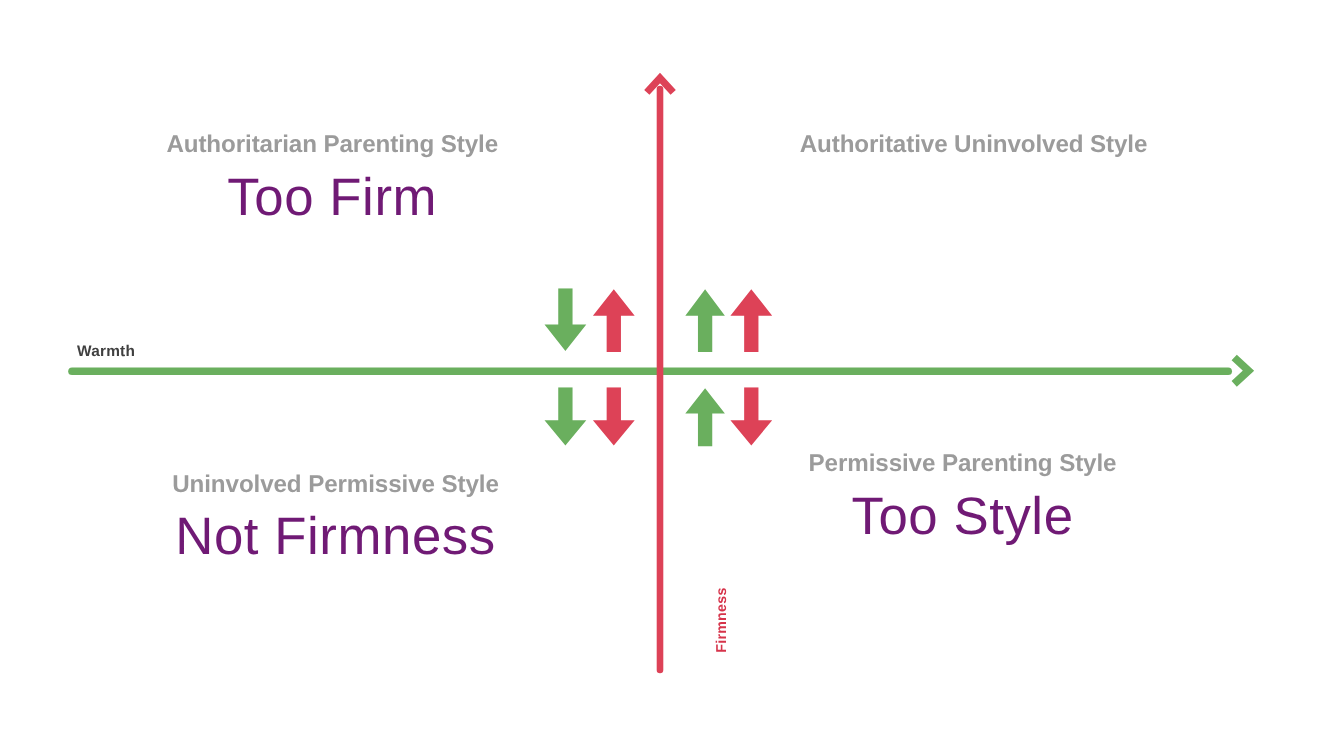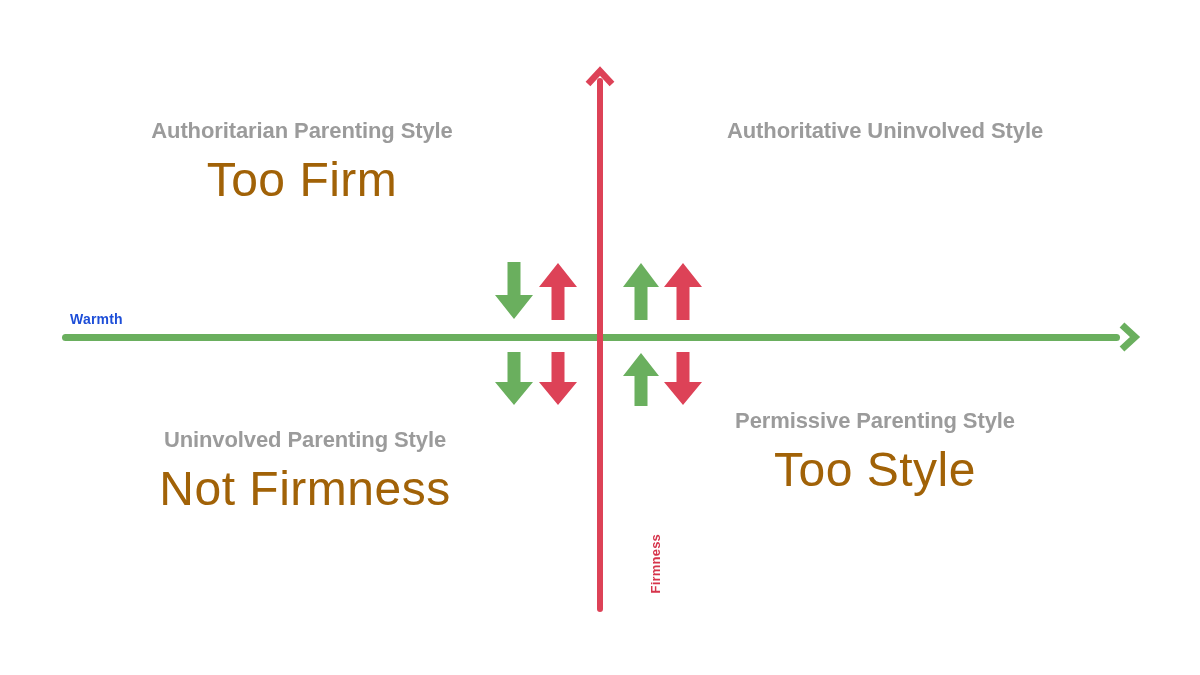--- a/index.html
+++ b/index.html
@@ -50,21 +50,21 @@
     height: 34px;
   }
 
   
   .label-warmth {
     position: absolute;
     left: 70px;
     top: 311px;
     font-size: 14px;
     font-weight: bold;
-    color: #1d4ed8;
+    color: #404040;
     letter-spacing: 0.2px;
     white-space: nowrap;
   }
   .label-firmness {
     position: absolute;
     left: 528px;
     top: 534px;
     width: 120px;
     text-align: right;
     font-size: 13px;
@@ -85,21 +85,21 @@
   .quad-sub {
     font-size: 22px;
     font-weight: bold;
     color: #9b9b9b;
     letter-spacing: -0.1px;
     white-space: nowrap;
   }
   .quad-title {
     font-size: 48px;
     font-weight: 300;
-    color: #a16207;
+    color: #701a75;
     letter-spacing: 0.5px;
     margin-top: 8px;
     white-space: nowrap;
   }
   #quad-tl { left: 42px;  top: 118px; }
   #quad-tr { left: 625px; top: 118px; }
   #quad-bl { left: 45px;  top: 427px; }
   #quad-br { left: 615px; top: 408px; }
 
   
@@ -129,21 +129,21 @@
   <div class="quad" id="quad-tl">
     <div class="quad-sub">Authoritarian Parenting Style</div>
     <div class="quad-title">Too Firm</div>
   </div>
 
   <div class="quad" id="quad-tr">
     <div class="quad-sub">Authoritative Uninvolved Style</div>
   </div>
 
   <div class="quad" id="quad-bl">
-    <div class="quad-sub">Uninvolved Parenting Style</div>
+    <div class="quad-sub">Uninvolved Permissive Style</div>
     <div class="quad-title">Not Firmness</div>
   </div>
 
   <div class="quad" id="quad-br">
     <div class="quad-sub">Permissive Parenting Style</div>
     <div class="quad-title">Too Style</div>
   </div>
 
   <div class="arrow" style="left:493px; top:262px; width:42px; height:58px;">
     <svg width="42" height="58" viewBox="0 0 42 58">

